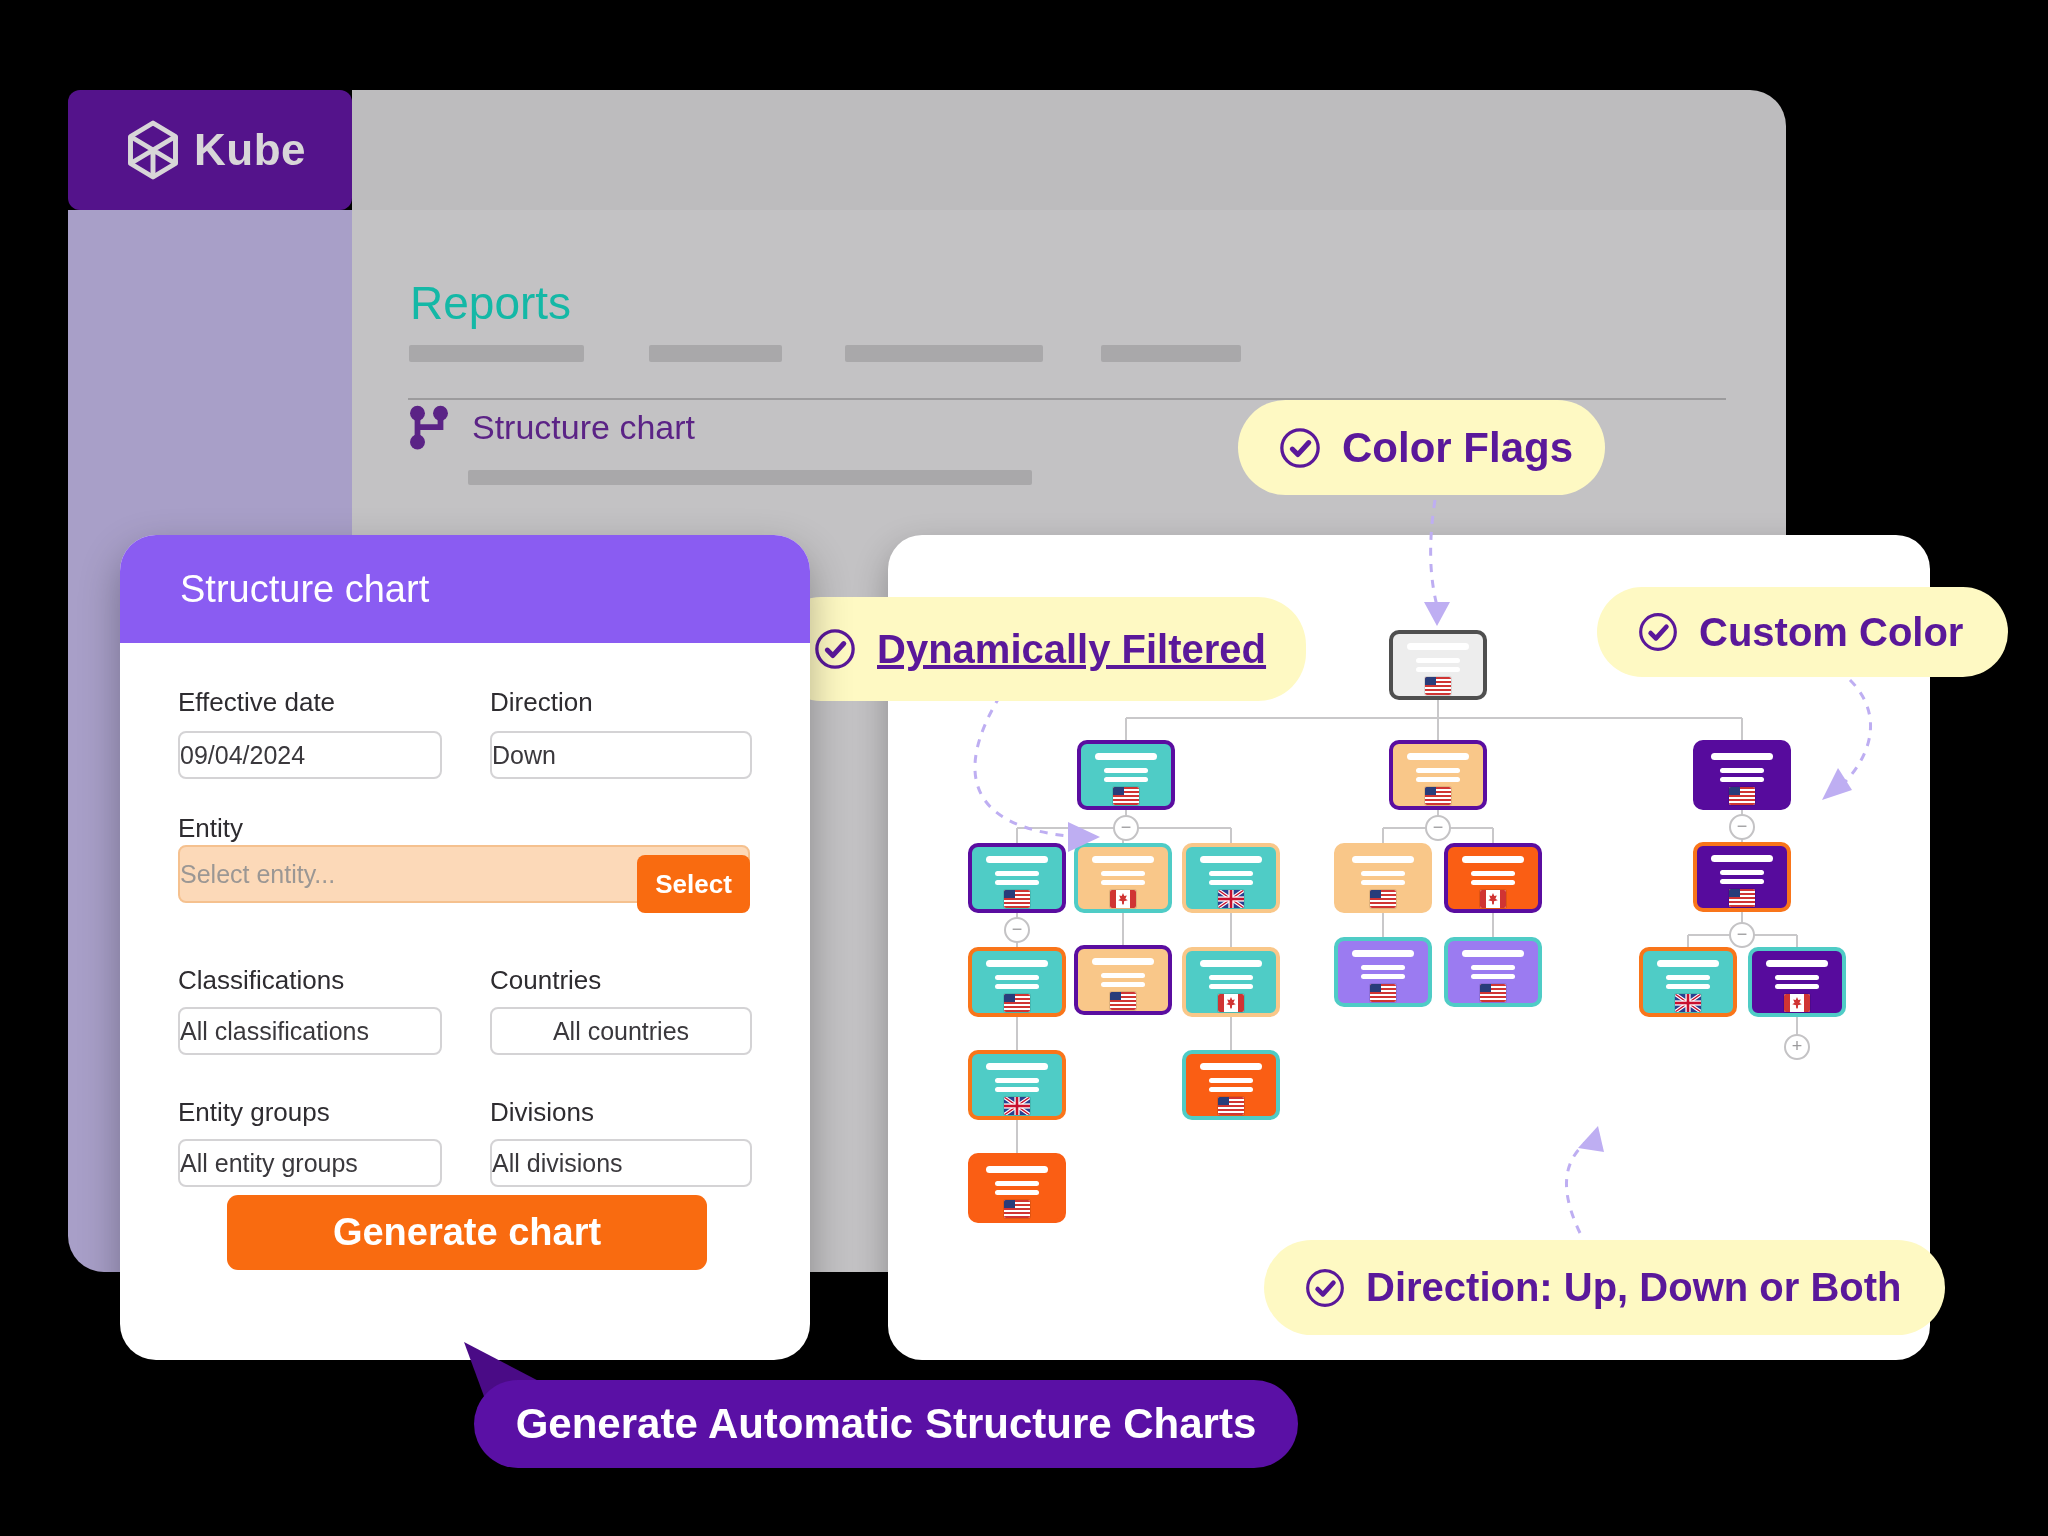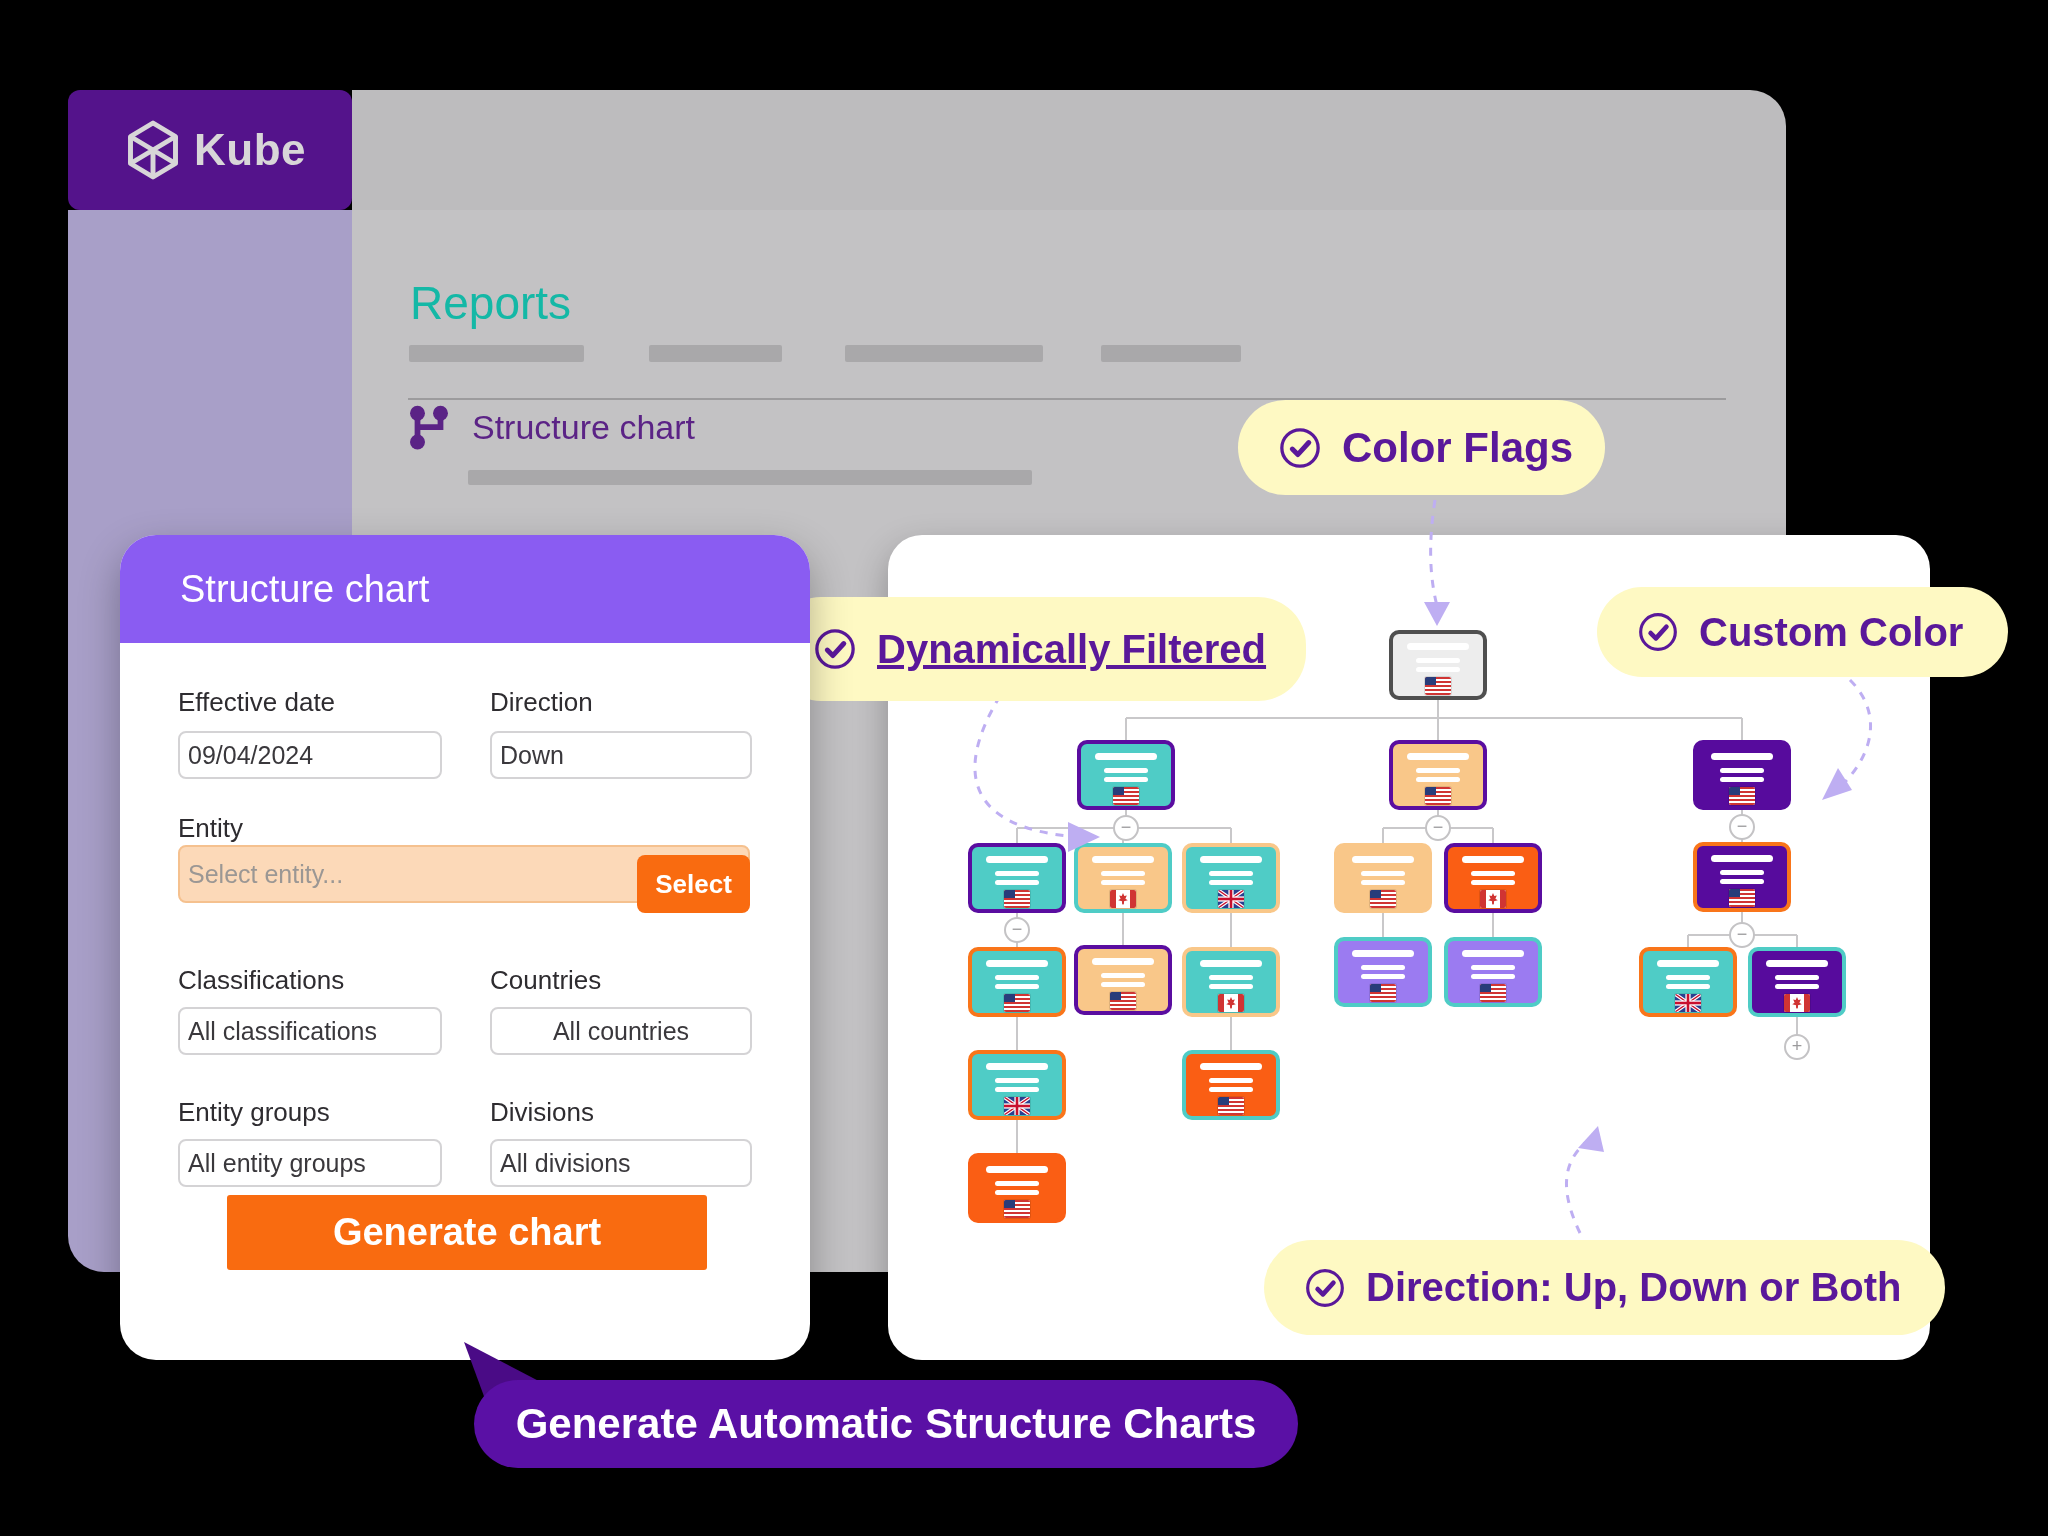--- a/index.html
+++ b/index.html
@@ -54,28 +54,28 @@
   .node .flag svg{display:block;width:26px;height:18px;}
 
   
   .form-panel{left:120px;top:535px;width:690px;height:825px;background:#fff;border-radius:36px;
               box-shadow:0 16px 40px rgba(0,0,0,.30);z-index:7;}
   .form-header{position:absolute;left:0;top:0;width:100%;height:108px;background:#8a5cf2;
                border-radius:36px 36px 0 0;display:flex;align-items:center;padding-left:60px;box-sizing:border-box;}
   .form-header .t{color:#fff;font-size:38px;}
   .f-label{position:absolute;font-size:26px;color:#2e2c30;}
   .f-input{position:absolute;height:48px;border:2px solid #d4d3d5;border-radius:8px;background:#fff;
-           font-size:25px;color:#3a383c;padding:0 8px;box-sizing:border-box;font-family:inherit;}
+           font-size:25px;color:#3a383c;padding:0 0;box-sizing:border-box;font-family:inherit;}
   .f-input::placeholder{color:#a3a1a5;}
   .entity-input{height:58px;background:#fcd9b8;border:2px solid #f5c18f;}
   .entity-input::placeholder{color:#9b9794;}
   .select-btn{position:absolute;left:517px;top:320px;width:113px;height:58px;background:#f96b10;border:none;
               border-radius:8px;color:#fff;font-size:26px;font-weight:bold;cursor:pointer;font-family:inherit;}
   .generate-btn{position:absolute;left:107px;top:660px;width:480px;height:75px;background:#f96b10;border:none;
-                border-radius:3px;color:#fff;font-size:38px;font-weight:bold;cursor:pointer;font-family:inherit;}
+                border-radius:11px;color:#fff;font-size:38px;font-weight:bold;cursor:pointer;font-family:inherit;}
 
   .arrows{left:0;top:0;width:2048px;height:1536px;pointer-events:none;z-index:5;}
 </style>
 </head>
 <body>
 
 <div class="stage">
 
   <div class="abs win-topbar-right"></div>
   <div class="abs win-topbar-left">

